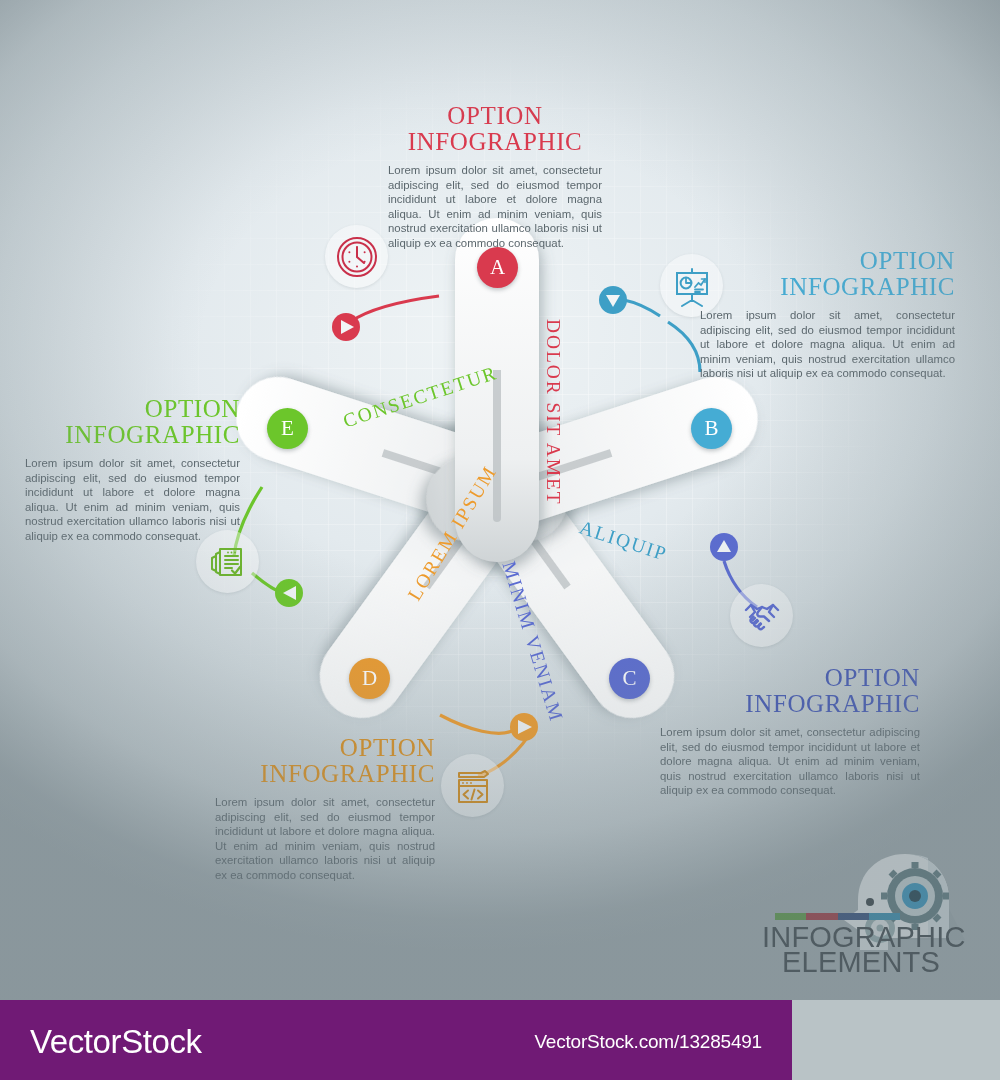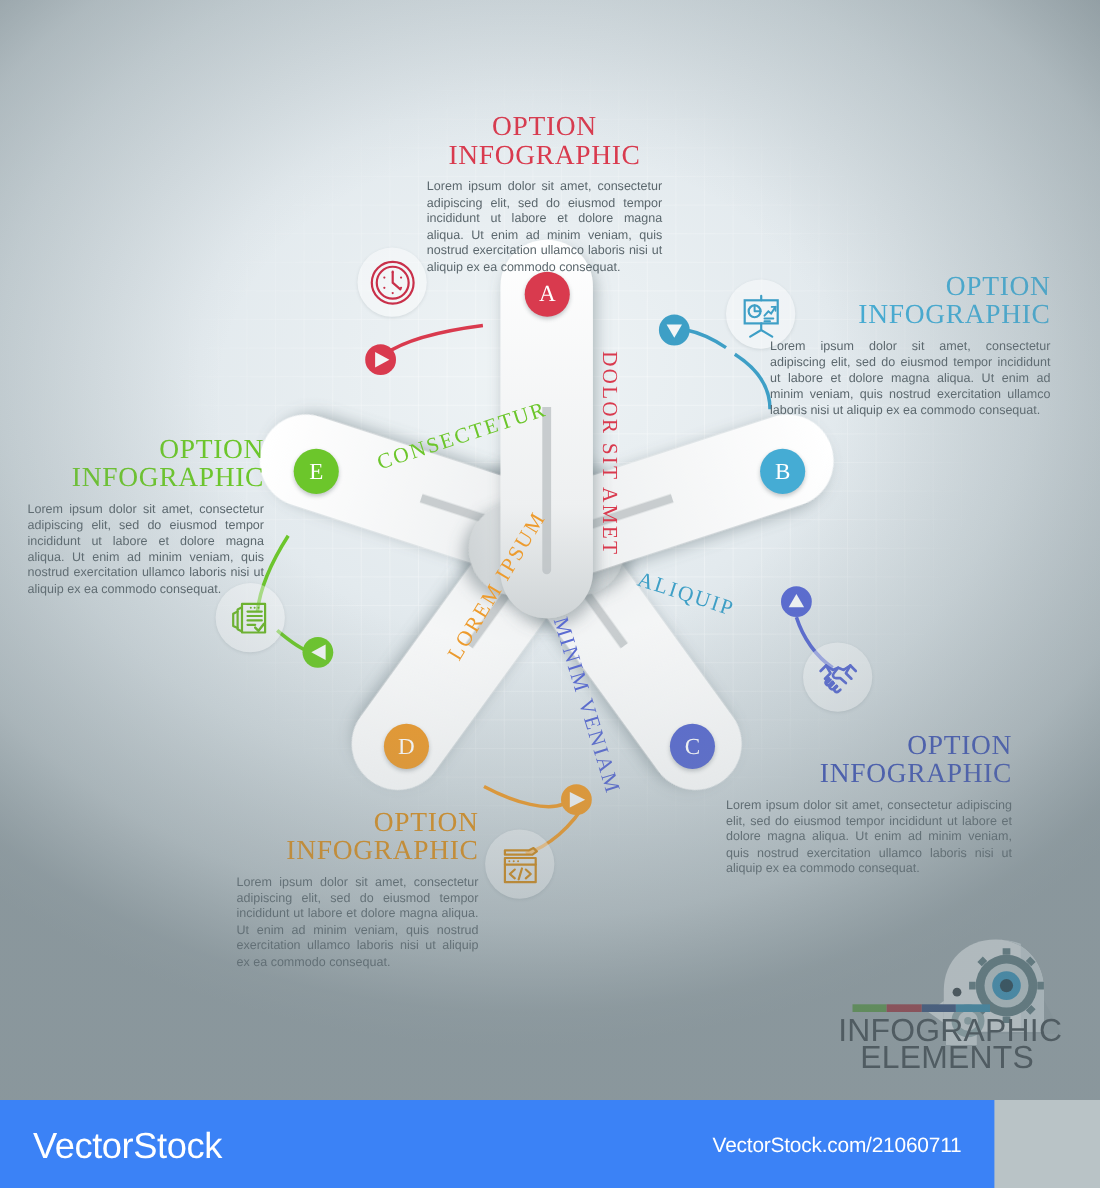--- a/index.html
+++ b/index.html
@@ -71,21 +71,21 @@
   #logotxt{
     position:absolute;left:762px;top:925px;width:178px;color:#3a4348;
     font-size:26.5px;line-height:25px;letter-spacing:.2px;text-align:right;
   }
   #logotxt span{display:block;font-size:29px}
   #bar{position:absolute;left:775px;top:913px;width:125px;height:7px;display:flex}
   #bar i{flex:1;display:block}
 
   
   #footer{
-    position:absolute;left:0;top:1000px;width:904px;height:80px;background:#3b82f6;
+    position:absolute;left:0;top:1000px;width:792px;height:80px;background:#701a75;
   }
   #fl{position:absolute;left:30px;top:23px;color:#fff;font-size:33px;letter-spacing:-.4px}
   #fr{position:absolute;right:30px;top:31px;color:#fff;font-size:19px;letter-spacing:-.2px}
 </style>
 </head>
 <body>
 
 <div id="canvas">
   <div id="grid"></div>
 
@@ -320,14 +320,14 @@
   <div id="logotxt">
     <span>INFOGRAPHIC</span>
     <span>ELEMENTS</span>
   </div>
 
   <div id="vign"></div>
 </div>
 
 <div id="footer">
   <div id="fl">VectorStock</div>
-  <div id="fr">VectorStock.com/21060711</div>
+  <div id="fr">VectorStock.com/13285491</div>
 </div>
 
 </body></html>

